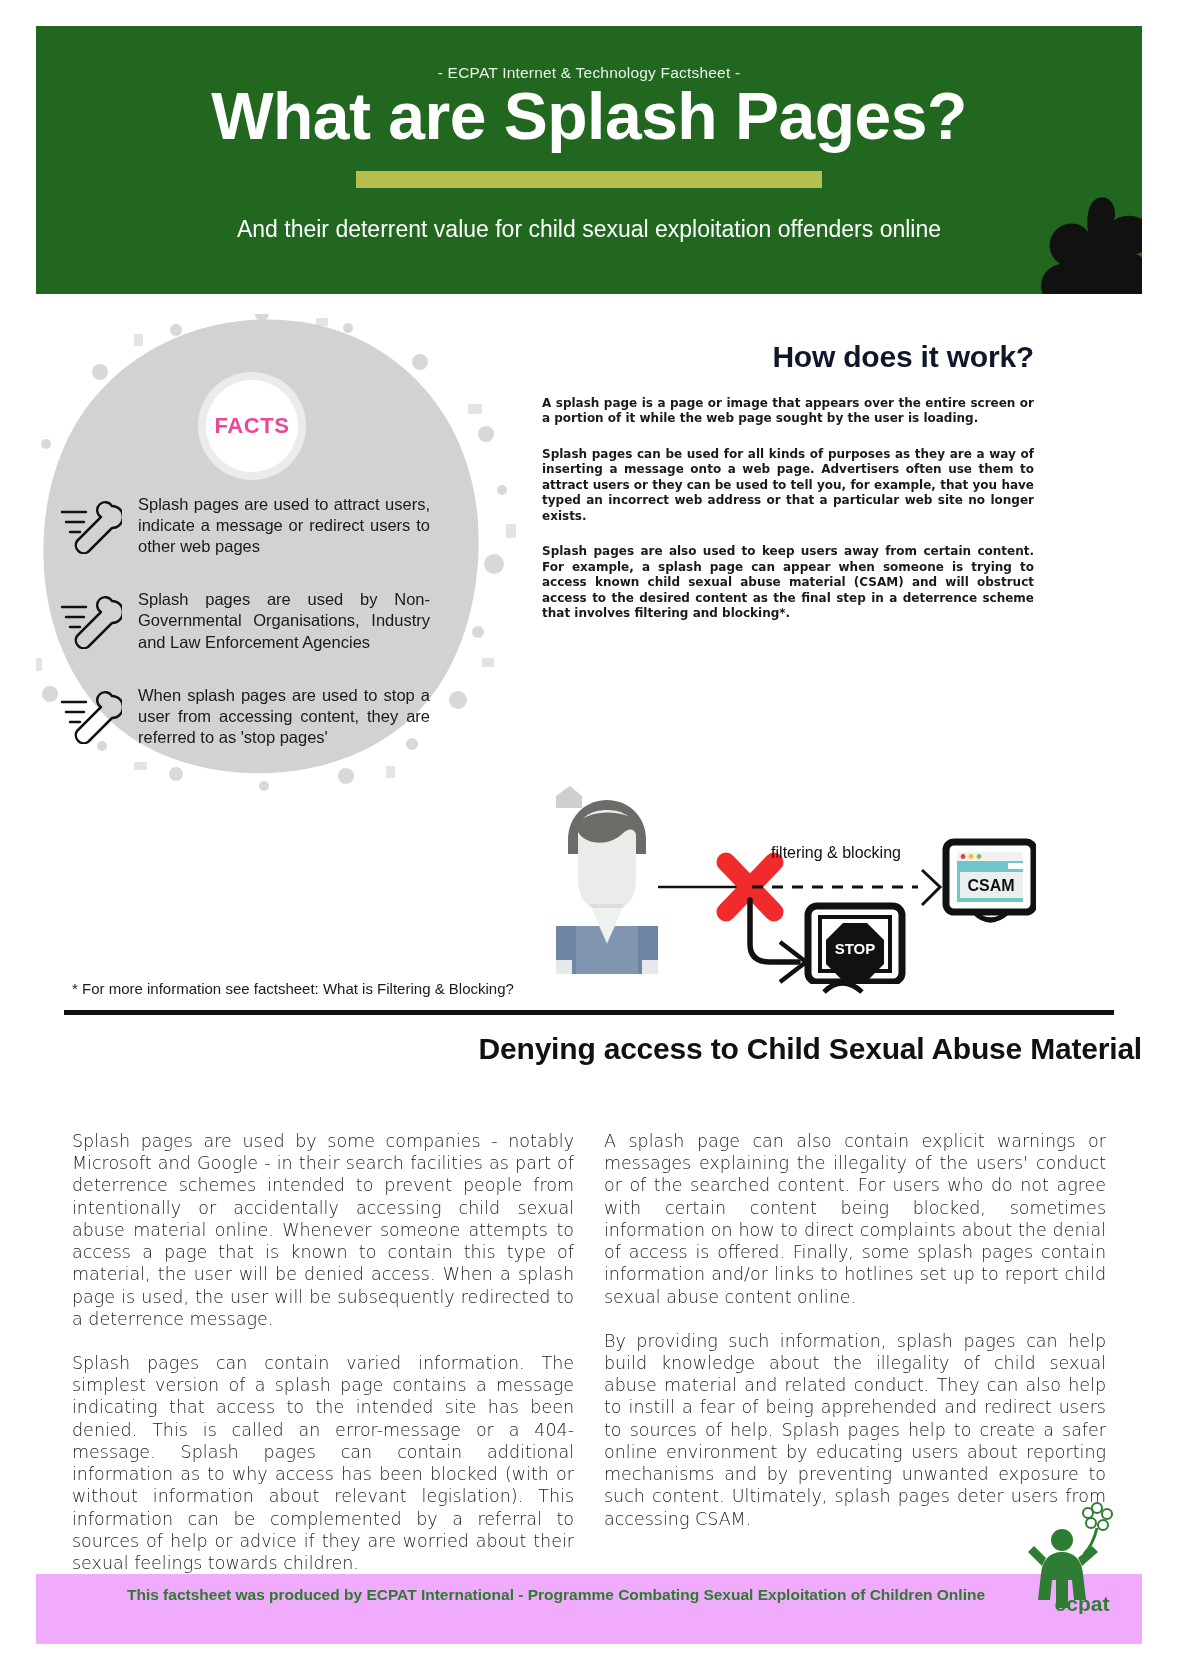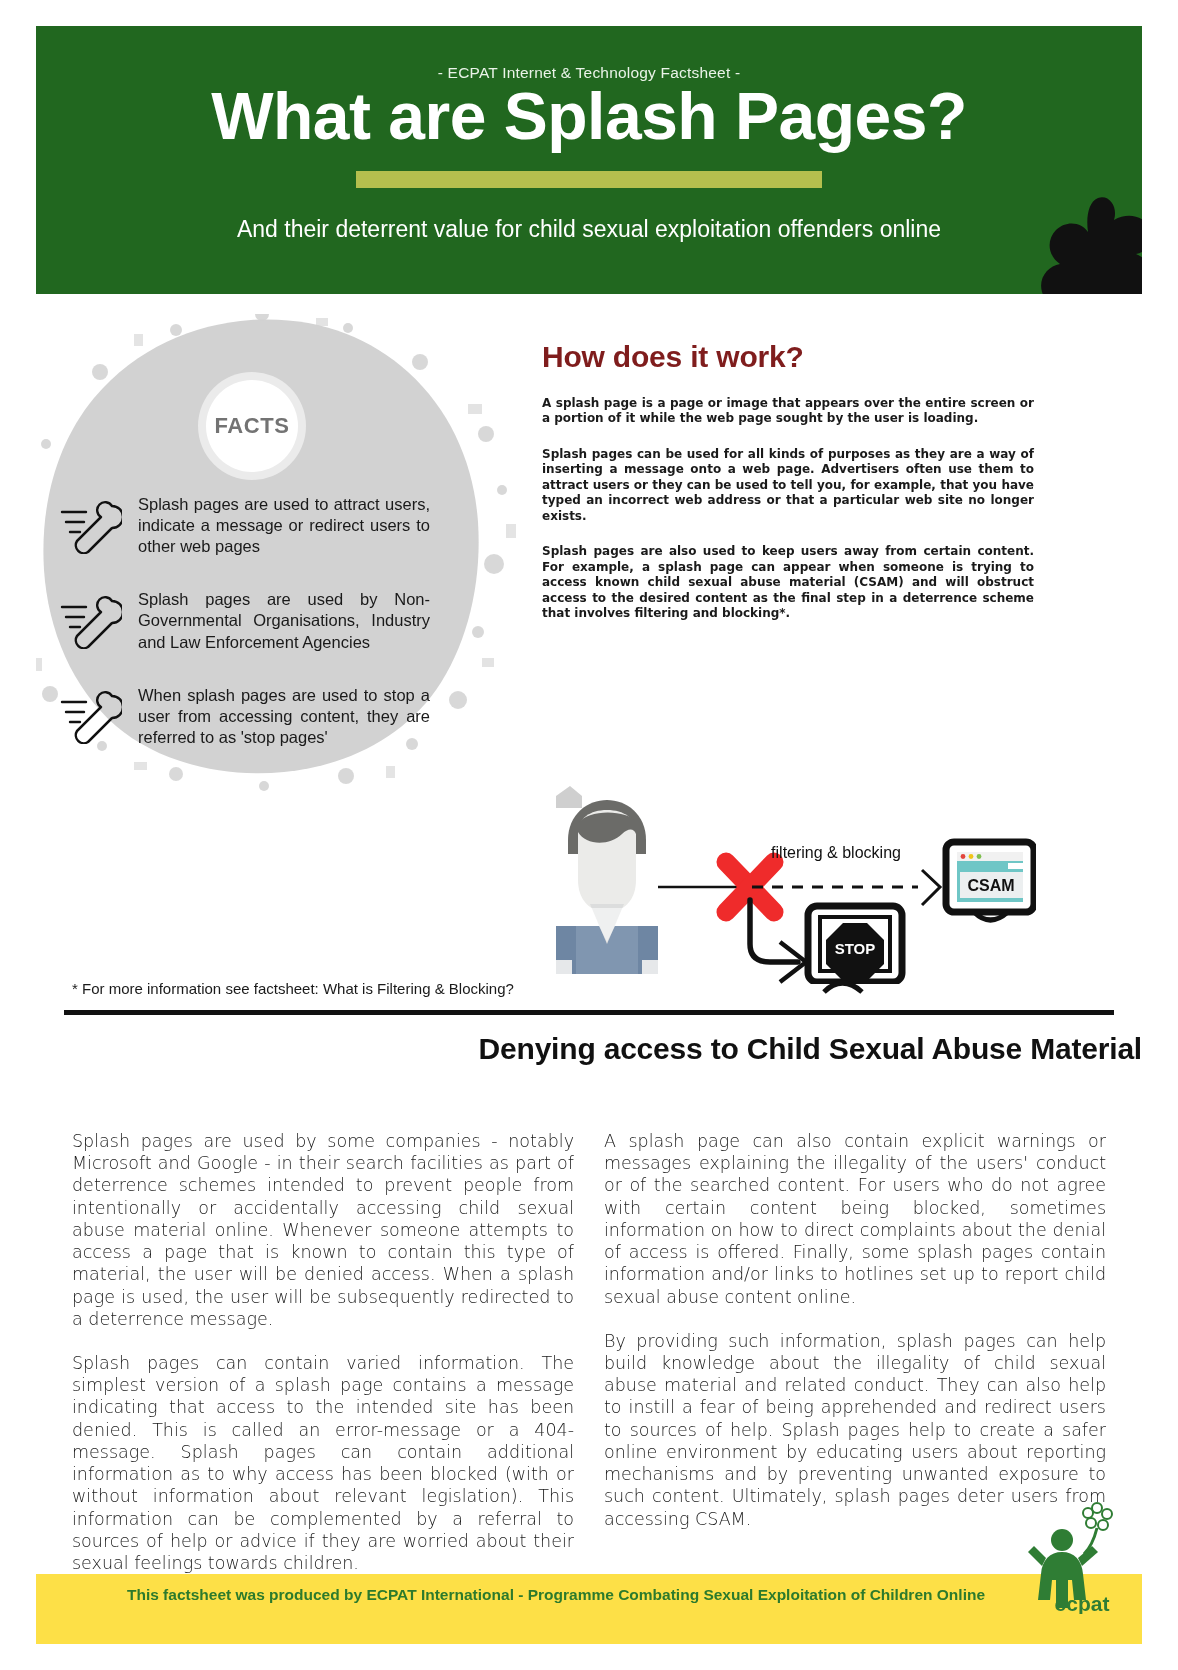--- a/index.html
+++ b/index.html
@@ -78,21 +78,21 @@
 
   
   .facts-circle{
     position:absolute;
     left:170px; top:86px;
     width:92px;height:92px;
     border-radius:50%;
     background:#ffffff;
     box-shadow:0 0 0 8px rgba(255,255,255,.55);
     display:flex;align-items:center;justify-content:center;
-    font-size:22px;font-weight:700;letter-spacing:.6px;color:#737373;
+    font-size:22px;font-weight:700;letter-spacing:.6px;color:#ec4899;
   }
 
   .facts-list{
     position:absolute;
     left:24px; top:200px;
     width:370px;
   }
   .fact-row{
     display:flex;
     align-items:center;
@@ -113,24 +113,24 @@
     font-family:"Liberation Sans", sans-serif;
   }
 
   
   .hdiw{
     position:absolute;
     left:506px; top:46px;
     width:492px;
   }
   .hdiw-title{
-    text-align:left;
+    text-align:right;
     font-size:30px;
     font-weight:700;
-    color:#7f1d1d;
+    color:#0f172a;
     letter-spacing:-.2px;
     margin-bottom:22px;
   }
   .hdiw p{
     margin:0 0 20px 0;
     font-size:12px;
     line-height:1.29;
     color:#1a1a1a;
     text-align:justify;
     font-family:"DejaVu Sans", sans-serif;
@@ -187,21 +187,21 @@
     text-align:justify;
     font-family:"DejaVu Sans", sans-serif;
     font-weight:300;
   }
 
   
   .footer{
     position:absolute;
     left:0; top:1548px;
     width:1106px;height:70px;
-    background:#fde047;
+    background:#f0abfc;
   }
   .footer-text{
     position:absolute;
     left:0; top:12px;
     width:1040px;
     text-align:center;
     font-size:15.5px;
     font-weight:700;
     color:#2c7a2c;
   }

